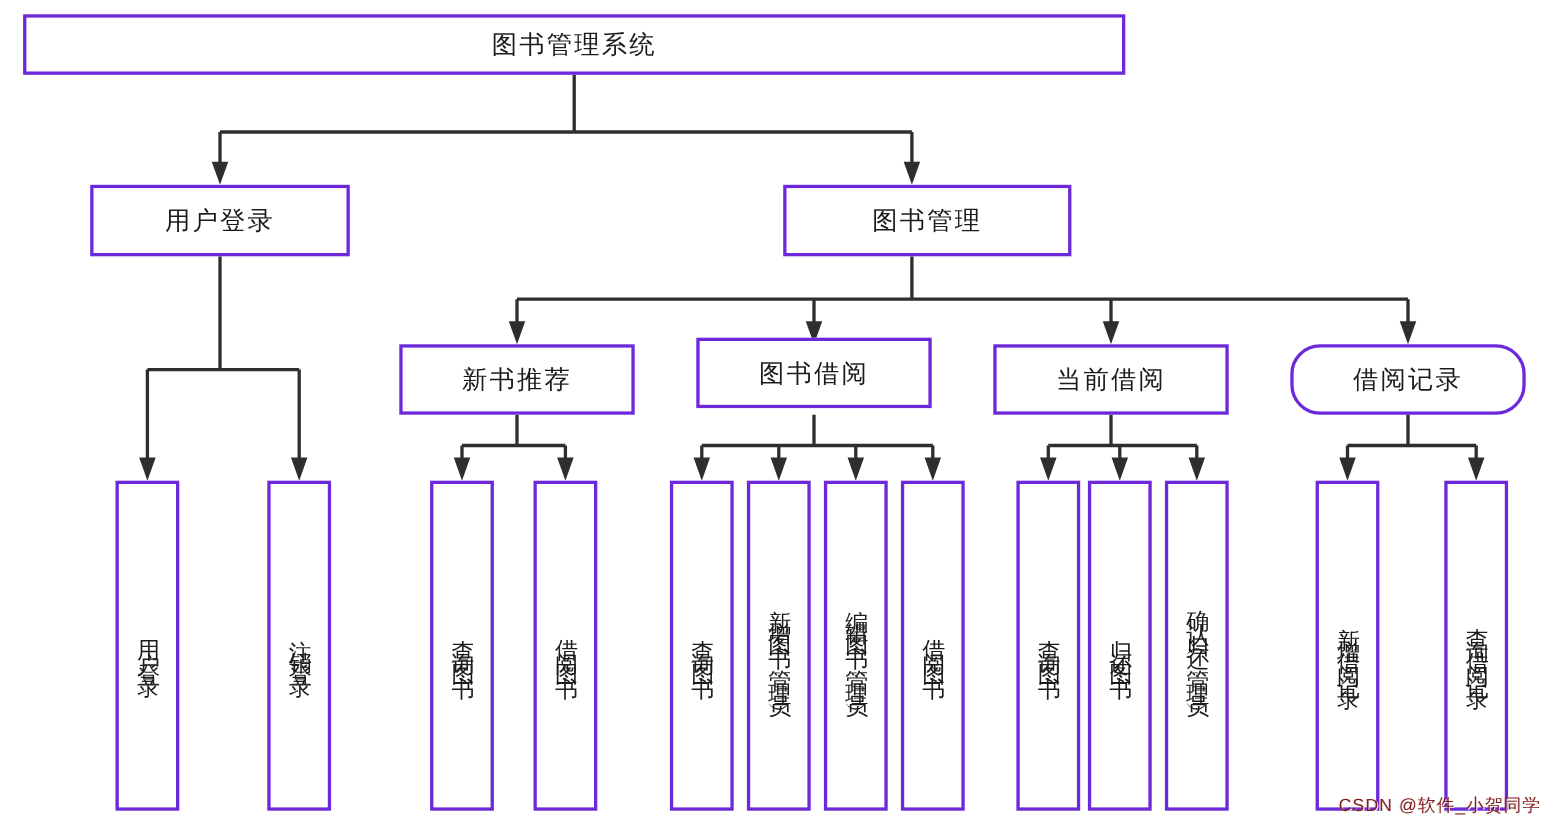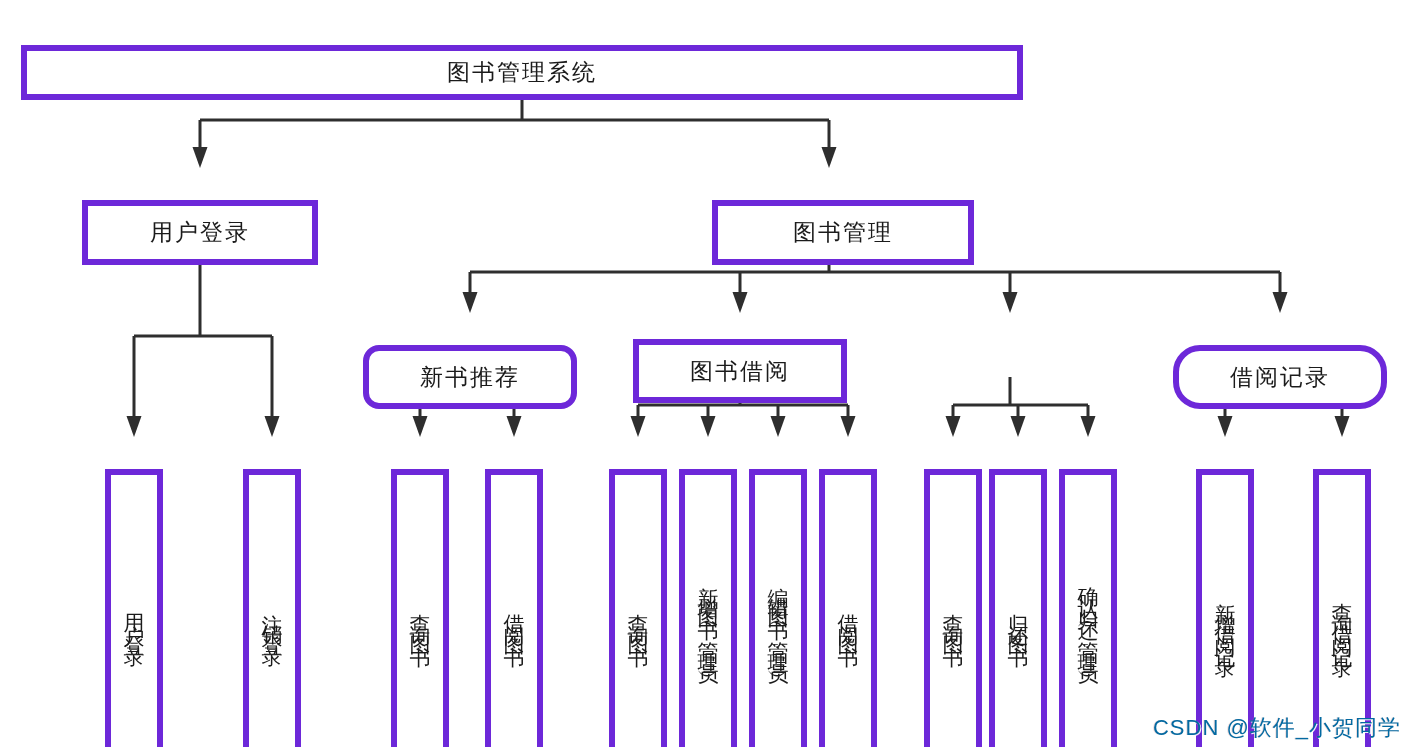--- a/index.html
+++ b/index.html
@@ -19,49 +19,48 @@
     position: absolute;
     left: 0;
     top: 0;
     width: 1405px;
     height: 747px;
   }
   .node {
     position: absolute;
     box-sizing: border-box;
     background: #ffffff;
-    border: 6px solid #6d28d9;
+    border: 3px solid #6d28d9;
     color: #1b1b1b;
     display: flex;
     align-items: center;
     justify-content: center;
     text-align: center;
-    margin-top: 32px;
   }
   .h-node {
     font-size: 23px;
     letter-spacing: 2px;
     white-space: nowrap;
   }
   .v-node {
     font-size: 21px;
   }
   .v-node span {
     writing-mode: vertical-rl;
     text-orientation: mixed;
     letter-spacing: 11px;
     line-height: 52px;
   }
   .watermark {
     position: absolute;
     right: 4px;
     bottom: 4px;
-    font-size: 22px;
+    font-size: 16px;
     letter-spacing: 1px;
-    color: #0369a1;
+    color: #7f1d1d;
     text-shadow: 1px 1px 0 rgba(255,255,255,0.9), -1px 0 0 rgba(190,120,120,0.25);
     white-space: nowrap;
     z-index: 10;
   }
 </style>
 </head>
 <body>
 
 <div class="stage">
 
@@ -103,22 +102,23 @@
       <polygon points="1217.5,416 1232.5,416 1225,437"></polygon>
       <polygon points="1334.5,416 1349.5,416 1342,437"></polygon>
     </g>
   </svg>
 
   <div class="node h-node" style="left:21px; top:13px; width:1002px; height:55px;">图书管理系统</div>
 
   <div class="node h-node" style="left:82px; top:168px; width:236px; height:65px;">用户登录</div>
   <div class="node h-node" style="left:712px; top:168px; width:262px; height:65px;">图书管理</div>
 
-  <div class="node h-node" style="left:363px; top:313px; width:214px; height:64px;border-radius:16px;">新书推荐</div>
+  <div class="node h-node" style="left:363px; top:313px; width:214px; height:64px;">新书推荐</div>
   <div class="node h-node" style="left:633px; top:307px; width:214px; height:64px;">图书借阅</div>
+  <div class="node h-node" style="left:903px; top:313px; width:214px; height:64px;">当前借阅</div>
   <div class="node h-node" style="left:1173px; top:313px; width:214px; height:64px;border-radius:27px;">借阅记录</div>
 
   <div class="node v-node" style="left:105px; top:437px; width:58px; height:300px;">
     <span>用户登录</span>
   </div>
   <div class="node v-node" style="left:243px; top:437px; width:58px; height:300px;">
     <span>注销登录</span>
   </div>
 
   <div class="node v-node" style="left:391px; top:437px; width:58px; height:300px;">

